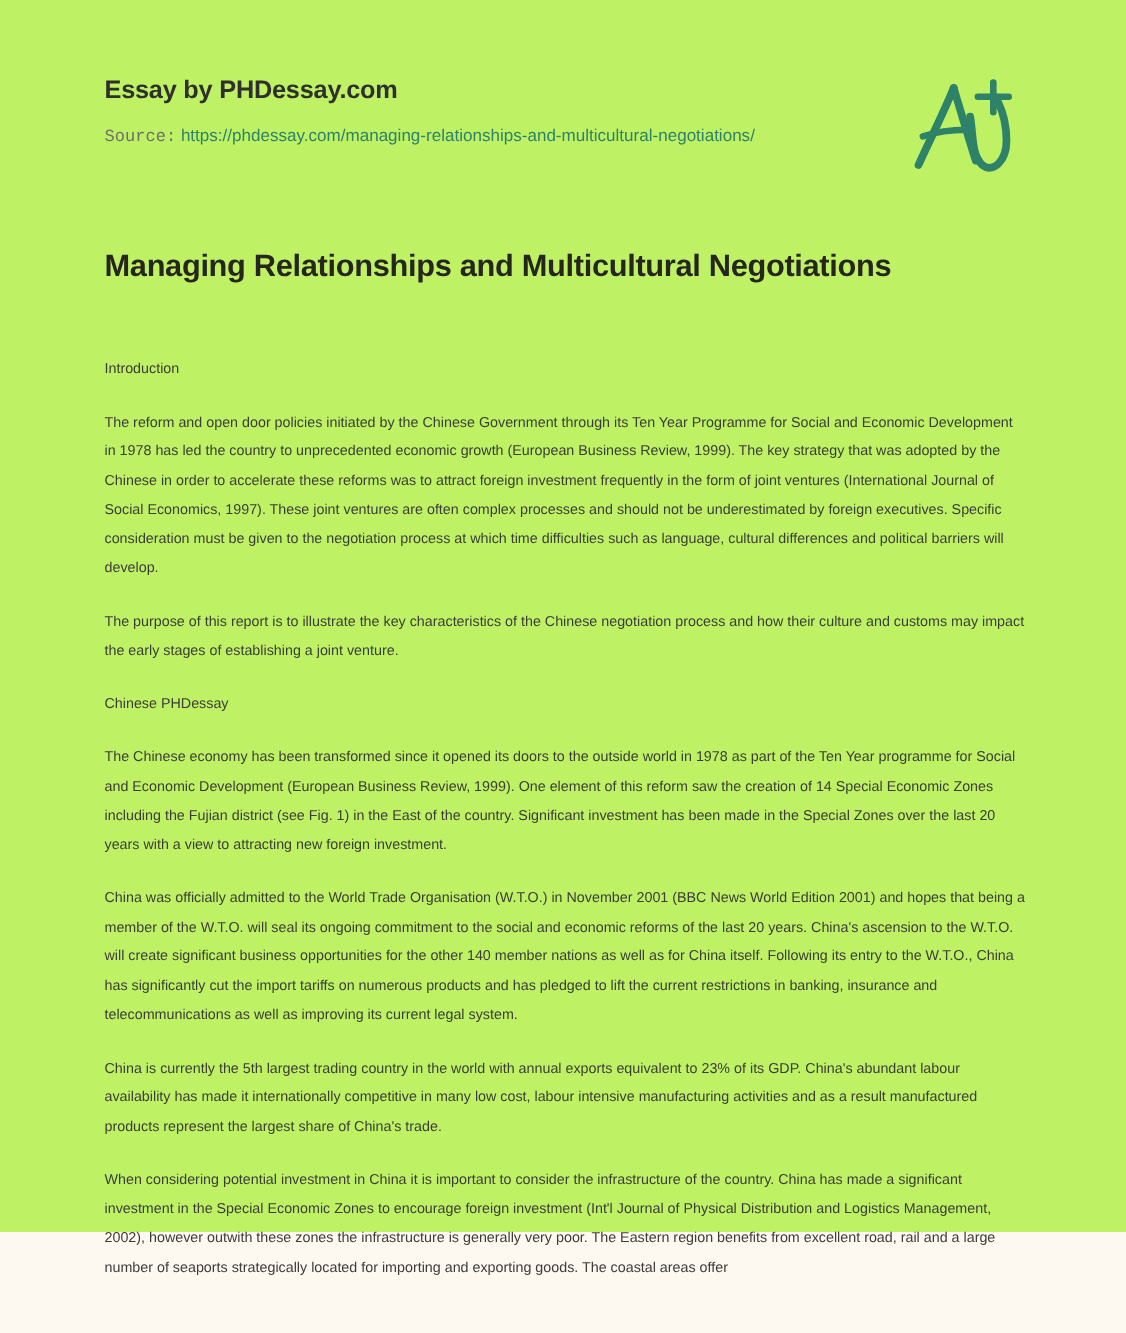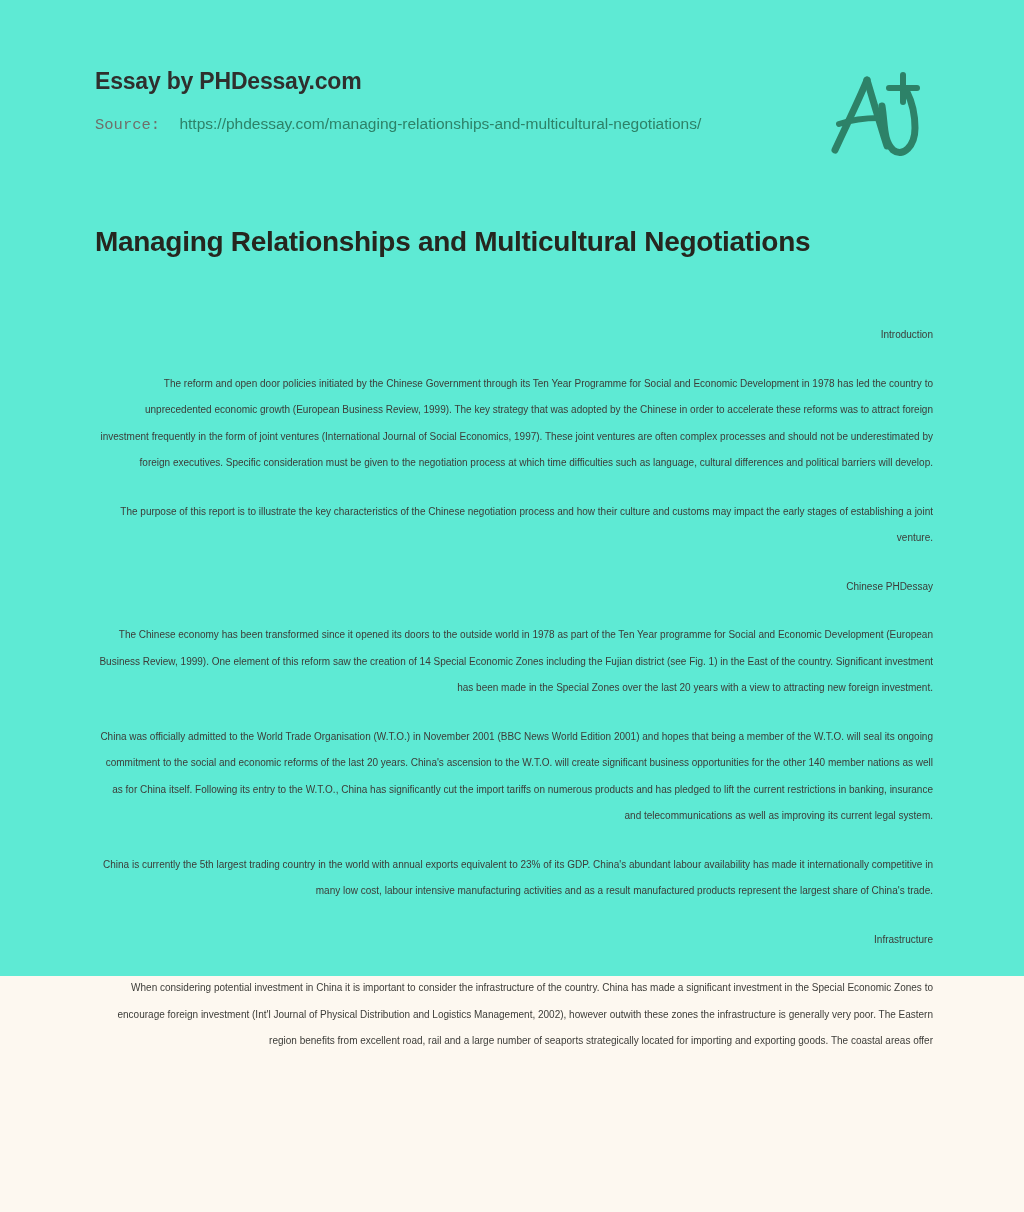--- a/index.html
+++ b/index.html
@@ -9,22 +9,22 @@
   body {
     width: 1024px;
     height: 1212px;
     background: #fdf8f0;
     font-family: "Liberation Sans", sans-serif;
     overflow: hidden;
   }
   .page {
     position: relative;
     width: 1024px;
-    height: 976px;
-    background: #5eead4;
+    height: 1120px;
+    background: #bef264;
     box-sizing: border-box;
   }
   .header {
     position: absolute;
     left: 95px;
     top: 66px;
     width: 835px;
     height: 100px;
   }
   .brand-title {
@@ -42,21 +42,20 @@
     color: #6f6f6a;
     white-space: nowrap;
   }
   .source-label {
     color: #6f6f6a;
     font-family: Liberation Mono, monospace;
   }
   .source-url {
     color: #2d8268;
     text-decoration: none;
-    margin-left: 15px;
   }
   .logo {
     position: absolute;
     right: 94px;
     top: 66px;
     width: 105px;
     height: 100px;
   }
   .logo svg {
     display: block;
@@ -76,24 +75,24 @@
     letter-spacing: -0.3px;
   }
   .body-content {
     position: absolute;
     left: 95px;
     top: 322px;
     width: 838px;
   }
   .para {
     margin: 0 0 22px 0;
-    font-size: 10px;
+    font-size: 13px;
     line-height: 26.5px;
     color: #3c3c38;
-    text-align: right;
+    text-align: left;
   }
   .para.section-label {
     margin-bottom: 22px;
   }
 </style>
 </head>
 <body>
 
 <div class="page">
 
@@ -121,17 +120,16 @@
   <h1 class="doc-title">Managing Relationships and Multicultural Negotiations</h1>
 
   <div class="body-content">
       <p class="para section-label">Introduction</p>
       <p class="para">The reform and open door policies initiated by the Chinese Government through its Ten Year Programme for Social and Economic Development in 1978 has led the country to unprecedented economic growth (European Business Review, 1999). The key strategy that was adopted by the Chinese in order to accelerate these reforms was to attract foreign investment frequently in the form of joint ventures (International Journal of Social Economics, 1997). These joint ventures are often complex processes and should not be underestimated by foreign executives. Specific consideration must be given to the negotiation process at which time difficulties such as language, cultural differences and political barriers will develop.</p>
       <p class="para">The purpose of this report is to illustrate the key characteristics of the Chinese negotiation process and how their culture and customs may impact the early stages of establishing a joint venture.</p>
       <p class="para section-label">Chinese PHDessay</p>
       <p class="para">The Chinese economy has been transformed since it opened its doors to the outside world in 1978 as part of the Ten Year programme for Social and Economic Development (European Business Review, 1999). One element of this reform saw the creation of 14 Special Economic Zones including the Fujian district (see Fig. 1) in the East of the country. Significant investment has been made in the Special Zones over the last 20 years with a view to attracting new foreign investment.</p>
       <p class="para">China was officially admitted to the World Trade Organisation (W.T.O.) in November 2001 (BBC News World Edition 2001) and hopes that being a member of the W.T.O. will seal its ongoing commitment to the social and economic reforms of the last 20 years. China's ascension to the W.T.O. will create significant business opportunities for the other 140 member nations as well as for China itself. Following its entry to the W.T.O., China has significantly cut the import tariffs on numerous products and has pledged to lift the current restrictions in banking, insurance and telecommunications as well as improving its current legal system.</p>
       <p class="para">China is currently the 5th largest trading country in the world with annual exports equivalent to 23% of its GDP. China's abundant labour availability has made it internationally competitive in many low cost, labour intensive manufacturing activities and as a result manufactured products represent the largest share of China's trade.</p>
-      <p class="para section-label">Infrastructure</p>
       <p class="para">When considering potential investment in China it is important to consider the infrastructure of the country. China has made a significant investment in the Special Economic Zones to encourage foreign investment (Int'l Journal of Physical Distribution and Logistics Management, 2002), however outwith these zones the infrastructure is generally very poor. The Eastern region benefits from excellent road, rail and a large number of seaports strategically located for importing and exporting goods. The coastal areas offer</p>
     </div>
 
 </div>
 
 </body></html>

